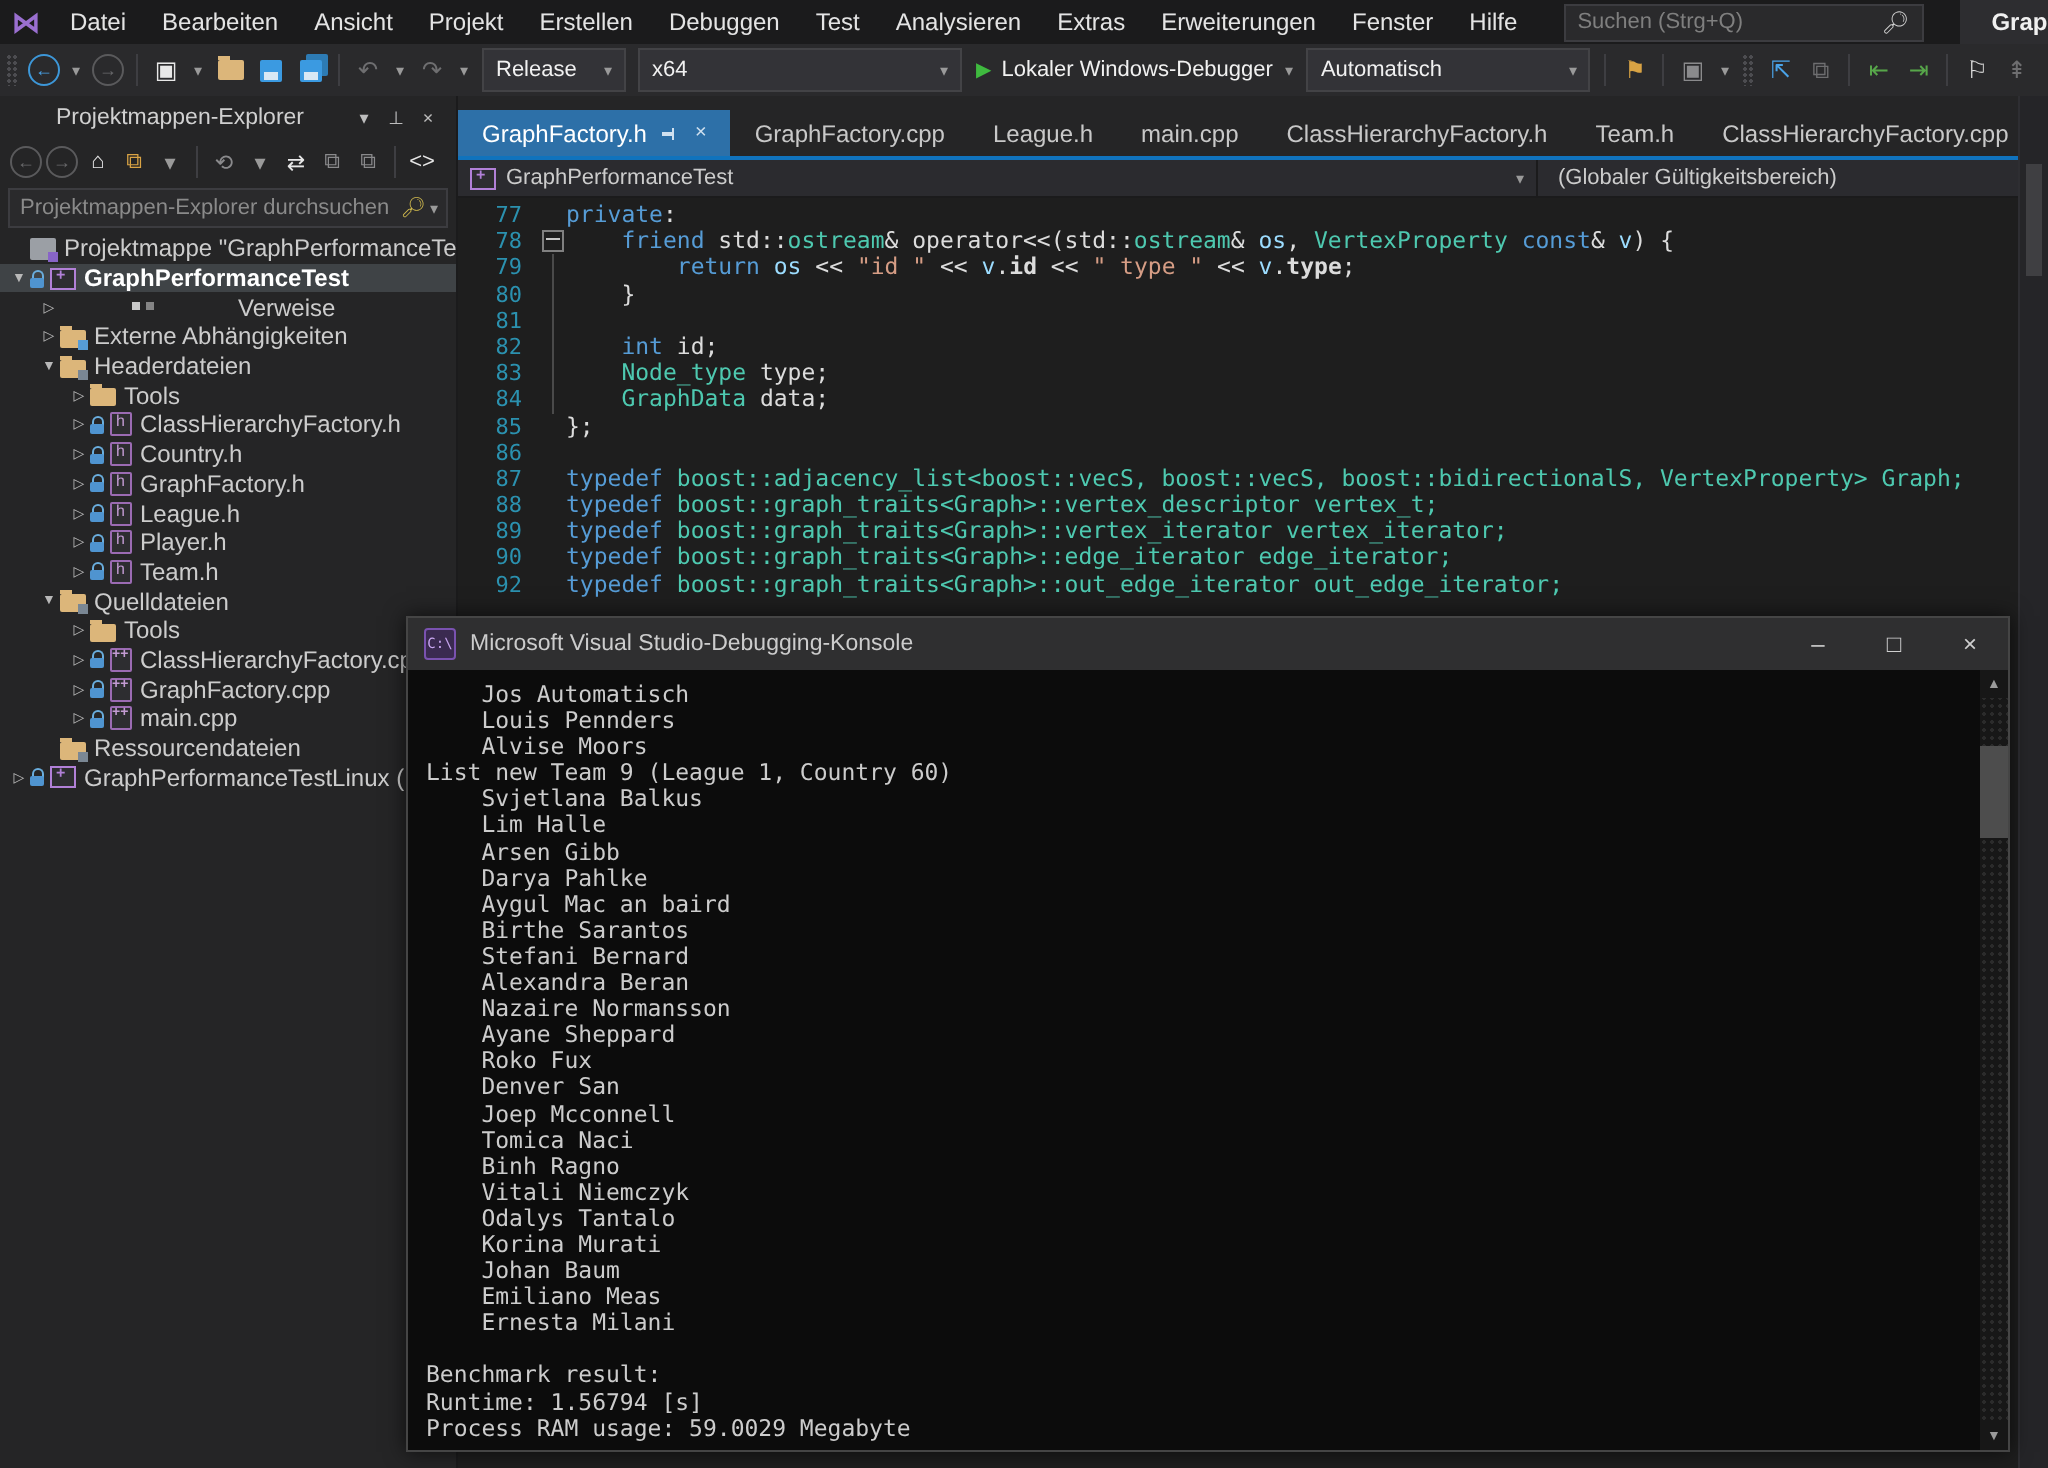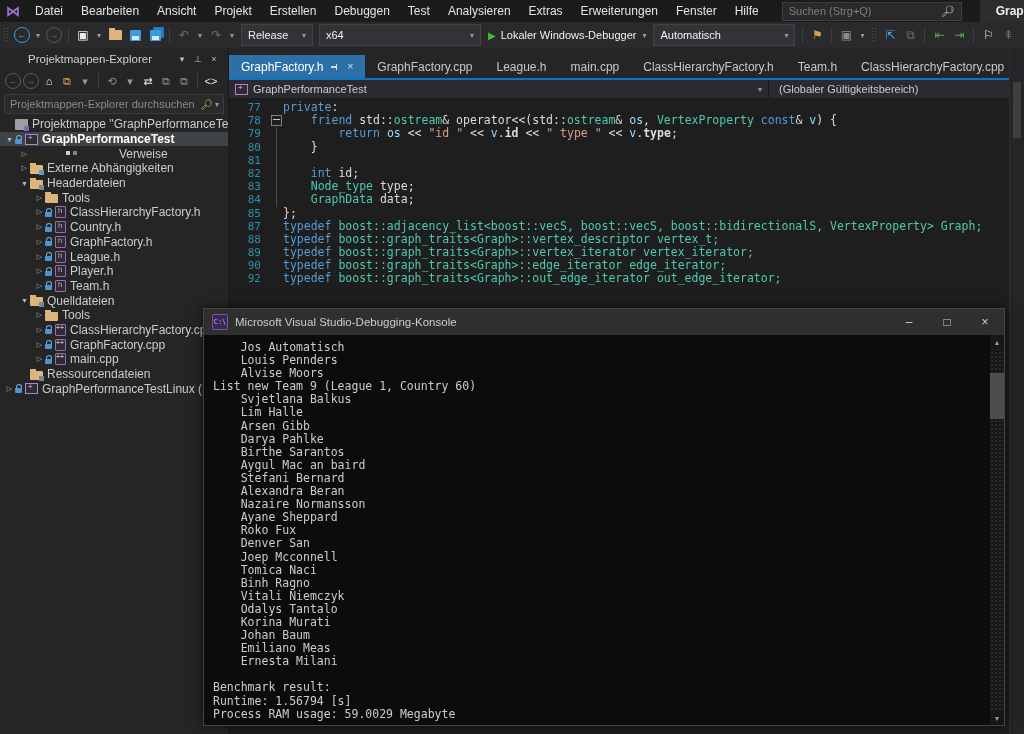--- a/index.html
+++ b/index.html
@@ -411,20 +411,21 @@
     <div class="code-area" id="code-lines">
         <div class="code-line"><span class="ln">77</span><span class="fold"></span><span class="code"><span class="tk-kw">private</span><span class="tk-pl">:</span></span></div>
         <div class="code-line"><span class="ln">78</span><span class="fold"><span class="fold-box"></span></span><span class="code"><span class="tk-pl">    </span><span class="tk-kw">friend</span><span class="tk-pl"> std::</span><span class="tk-ty">ostream</span><span class="tk-pl">&amp; operator&lt;&lt;(std::</span><span class="tk-ty">ostream</span><span class="tk-pl">&amp; </span><span class="tk-var">os</span><span class="tk-pl">, </span><span class="tk-ty">VertexProperty</span><span class="tk-pl"> </span><span class="tk-kw">const</span><span class="tk-pl">&amp; </span><span class="tk-var">v</span><span class="tk-pl">) {</span></span></div>
         <div class="code-line"><span class="ln">79</span><span class="fold"><span class="fold-line"></span></span><span class="code"><span class="tk-pl">        </span><span class="tk-kw">return</span><span class="tk-pl"> </span><span class="tk-var">os</span><span class="tk-pl"> &lt;&lt; </span><span class="tk-str">"id "</span><span class="tk-pl"> &lt;&lt; </span><span class="tk-var">v</span><span class="tk-pl">.</span><span class="tk-b">id</span><span class="tk-pl"> &lt;&lt; </span><span class="tk-str">" type "</span><span class="tk-pl"> &lt;&lt; </span><span class="tk-var">v</span><span class="tk-pl">.</span><span class="tk-b">type</span><span class="tk-pl">;</span></span></div>
         <div class="code-line"><span class="ln">80</span><span class="fold"><span class="fold-line"></span></span><span class="code"><span class="tk-pl">    }</span></span></div>
         <div class="code-line"><span class="ln">81</span><span class="fold"><span class="fold-line"></span></span><span class="code"></span></div>
         <div class="code-line"><span class="ln">82</span><span class="fold"><span class="fold-line"></span></span><span class="code"><span class="tk-pl">    </span><span class="tk-kw">int</span><span class="tk-pl"> id;</span></span></div>
         <div class="code-line"><span class="ln">83</span><span class="fold"><span class="fold-line"></span></span><span class="code"><span class="tk-pl">    </span><span class="tk-ty">Node_type</span><span class="tk-pl"> type;</span></span></div>
         <div class="code-line"><span class="ln">84</span><span class="fold"><span class="fold-line"></span></span><span class="code"><span class="tk-pl">    </span><span class="tk-ty">GraphData</span><span class="tk-pl"> data;</span></span></div>
         <div class="code-line"><span class="ln">85</span><span class="fold"></span><span class="code"><span class="tk-pl">};</span></span></div>
+        <div class="code-line"><span class="ln">86</span><span class="fold"></span><span class="code"></span></div>
         <div class="code-line"><span class="ln">87</span><span class="fold"></span><span class="code"><span class="tk-kw">typedef</span><span class="tk-pl"> </span><span class="tk-ty">boost::adjacency_list&lt;boost::vecS, boost::vecS, boost::bidirectionalS, VertexProperty&gt; Graph;</span></span></div>
         <div class="code-line"><span class="ln">88</span><span class="fold"></span><span class="code"><span class="tk-kw">typedef</span><span class="tk-pl"> </span><span class="tk-ty">boost::graph_traits&lt;Graph&gt;::vertex_descriptor vertex_t;</span></span></div>
         <div class="code-line"><span class="ln">89</span><span class="fold"></span><span class="code"><span class="tk-kw">typedef</span><span class="tk-pl"> </span><span class="tk-ty">boost::graph_traits&lt;Graph&gt;::vertex_iterator vertex_iterator;</span></span></div>
         <div class="code-line"><span class="ln">90</span><span class="fold"></span><span class="code"><span class="tk-kw">typedef</span><span class="tk-pl"> </span><span class="tk-ty">boost::graph_traits&lt;Graph&gt;::edge_iterator edge_iterator;</span></span></div>
         <div class="code-line"><span class="ln">92</span><span class="fold"></span><span class="code"><span class="tk-kw">typedef</span><span class="tk-pl"> </span><span class="tk-ty">boost::graph_traits&lt;Graph&gt;::out_edge_iterator out_edge_iterator;</span></span></div>
       </div>
     <div class="ed-scroll">
       <div class="ed-thumb"></div>
     </div>
   </div>
@@ -443,22 +444,22 @@
     </div>
     <div class="cons-body" id="console-lines">
         <div class="cons-line">    Jos Automatisch</div>
         <div class="cons-line">    Louis Pennders</div>
         <div class="cons-line">    Alvise Moors</div>
         <div class="cons-line">List new Team 9 (League 1, Country 60)</div>
         <div class="cons-line">    Svjetlana Balkus</div>
         <div class="cons-line">    Lim Halle</div>
         <div class="cons-line">    Arsen Gibb</div>
         <div class="cons-line">    Darya Pahlke</div>
+        <div class="cons-line">    Aygul Mac an baird</div>
         <div class="cons-line">    Birthe Sarantos</div>
-        <div class="cons-line">    Aygul Mac an baird</div>
         <div class="cons-line">    Stefani Bernard</div>
         <div class="cons-line">    Alexandra Beran</div>
         <div class="cons-line">    Nazaire Normansson</div>
         <div class="cons-line">    Ayane Sheppard</div>
         <div class="cons-line">    Roko Fux</div>
         <div class="cons-line">    Denver San</div>
         <div class="cons-line">    Joep Mcconnell</div>
         <div class="cons-line">    Tomica Naci</div>
         <div class="cons-line">    Binh Ragno</div>
         <div class="cons-line">    Vitali Niemczyk</div>

